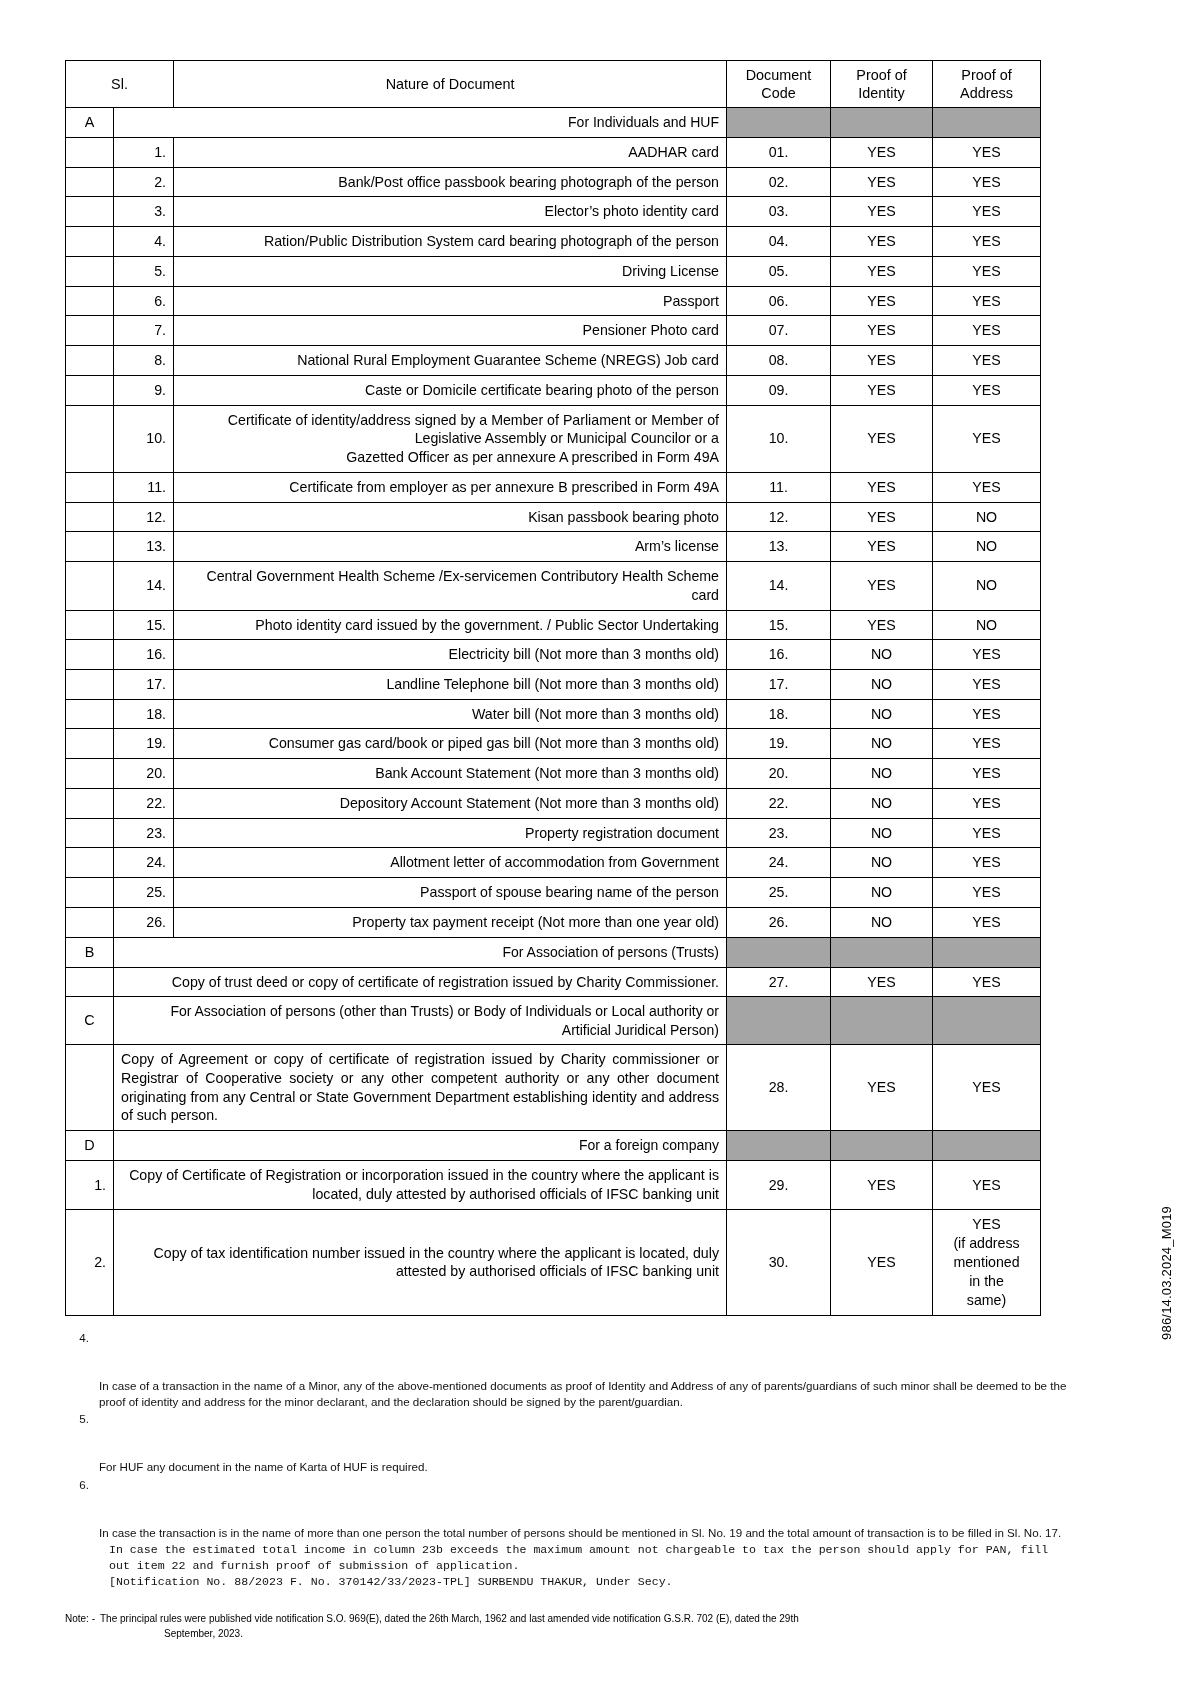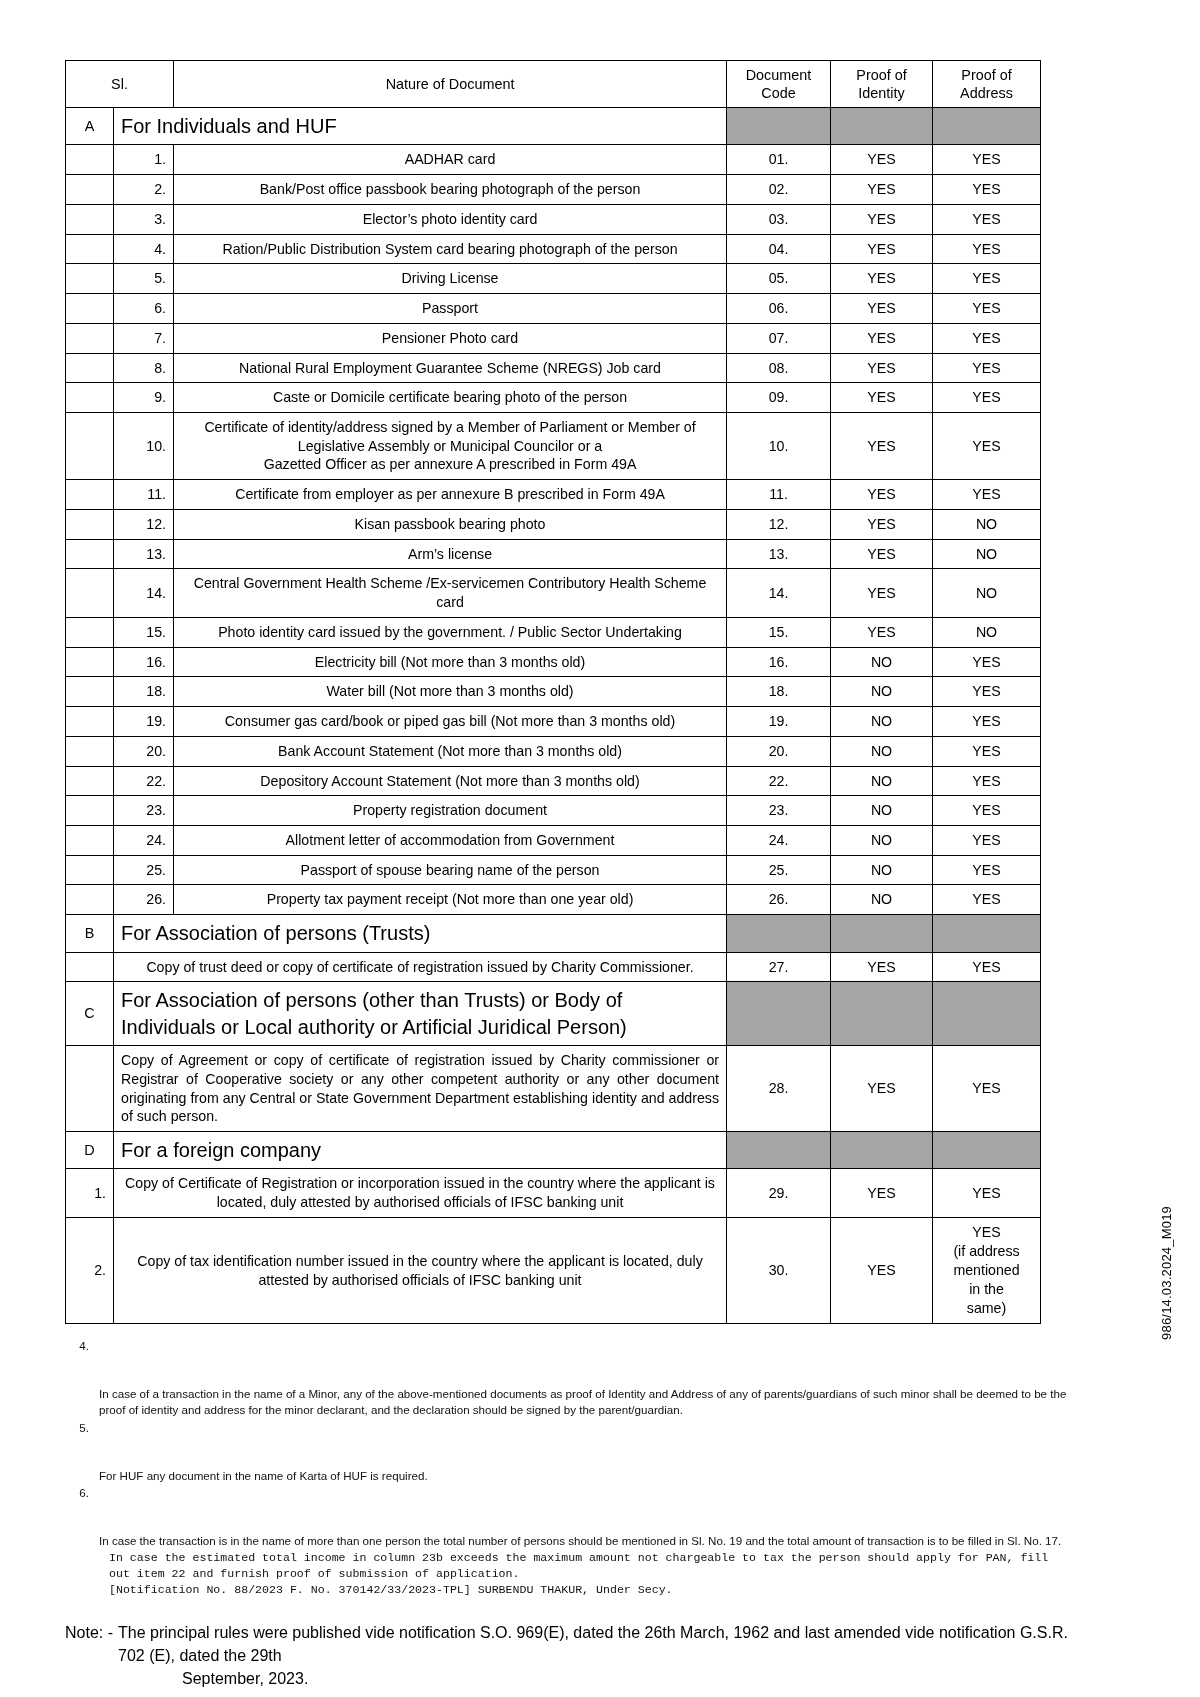--- a/index.html
+++ b/index.html
@@ -52,36 +52,36 @@
     text-align: center;
     font-weight: bold;
     font-size: 14.4px;
     padding: 10px 4px;
     line-height: 1.25;
   }
   .cell-grey   { background: #a5a5a5 !important; }
 
   td.section-head {
     font-weight: bold;
-    text-align: left;
+    text-align: right;
     padding: 7px 10px;
-    font-size: 20px;
+    font-size: 14px;
   }
   td.sl-letter {
     text-align: center;
     font-weight: bold;
     font-size: 14.4px;
   }
   td.idx {
     text-align: right;
     padding-right: 9px;
     font-size: 14.2px;
   }
   td.nature {
-    text-align: center;
+    text-align: right;
     padding-left: 9px;
   }
   td.nature.justify {
     text-align: justify;
     text-align-last: left;
   }
   td.code {
     text-align: center;
     font-weight: bold;
   }
@@ -114,21 +114,21 @@
   }
   .fn-body { flex: 1 1 auto; margin-top: 48px; }
   .fn-sub {
     margin-left: 44px;
     font-family: Liberation Mono, monospace;
   }
 
   .note-block {
     width: 1010px;
     margin-top: 22px;
-    font-size: 16px;
+    font-size: 10px;
     line-height: 1.45;
     display: flex;
     align-items: flex-start;
   }
   .note-label {
     flex: 0 0 auto;
     padding-right: 5px;
   }
   .note-text { flex: 1 1 auto; }
   .note-text .cont { display: block; margin-left: 64px; }
@@ -309,20 +309,28 @@
         <tr>
           <td></td>
           <td class="idx">16.</td>
           <td class="nature">Electricity bill (Not more than 3 months old)</td>
           <td class="code">16.</td>
           <td class="yn">NO</td>
           <td class="yn">YES</td>
         </tr>
         <tr>
           <td></td>
+          <td class="idx">17.</td>
+          <td class="nature">Landline Telephone bill (Not more than 3 months old)</td>
+          <td class="code">17.</td>
+          <td class="yn">NO</td>
+          <td class="yn">YES</td>
+        </tr>
+        <tr>
+          <td></td>
           <td class="idx">18.</td>
           <td class="nature">Water bill (Not more than 3 months old)</td>
           <td class="code">18.</td>
           <td class="yn">NO</td>
           <td class="yn">YES</td>
         </tr>
         <tr>
           <td></td>
           <td class="idx">19.</td>
           <td class="nature">Consumer gas card/book or piped gas bill (Not more than 3 months old)</td>

